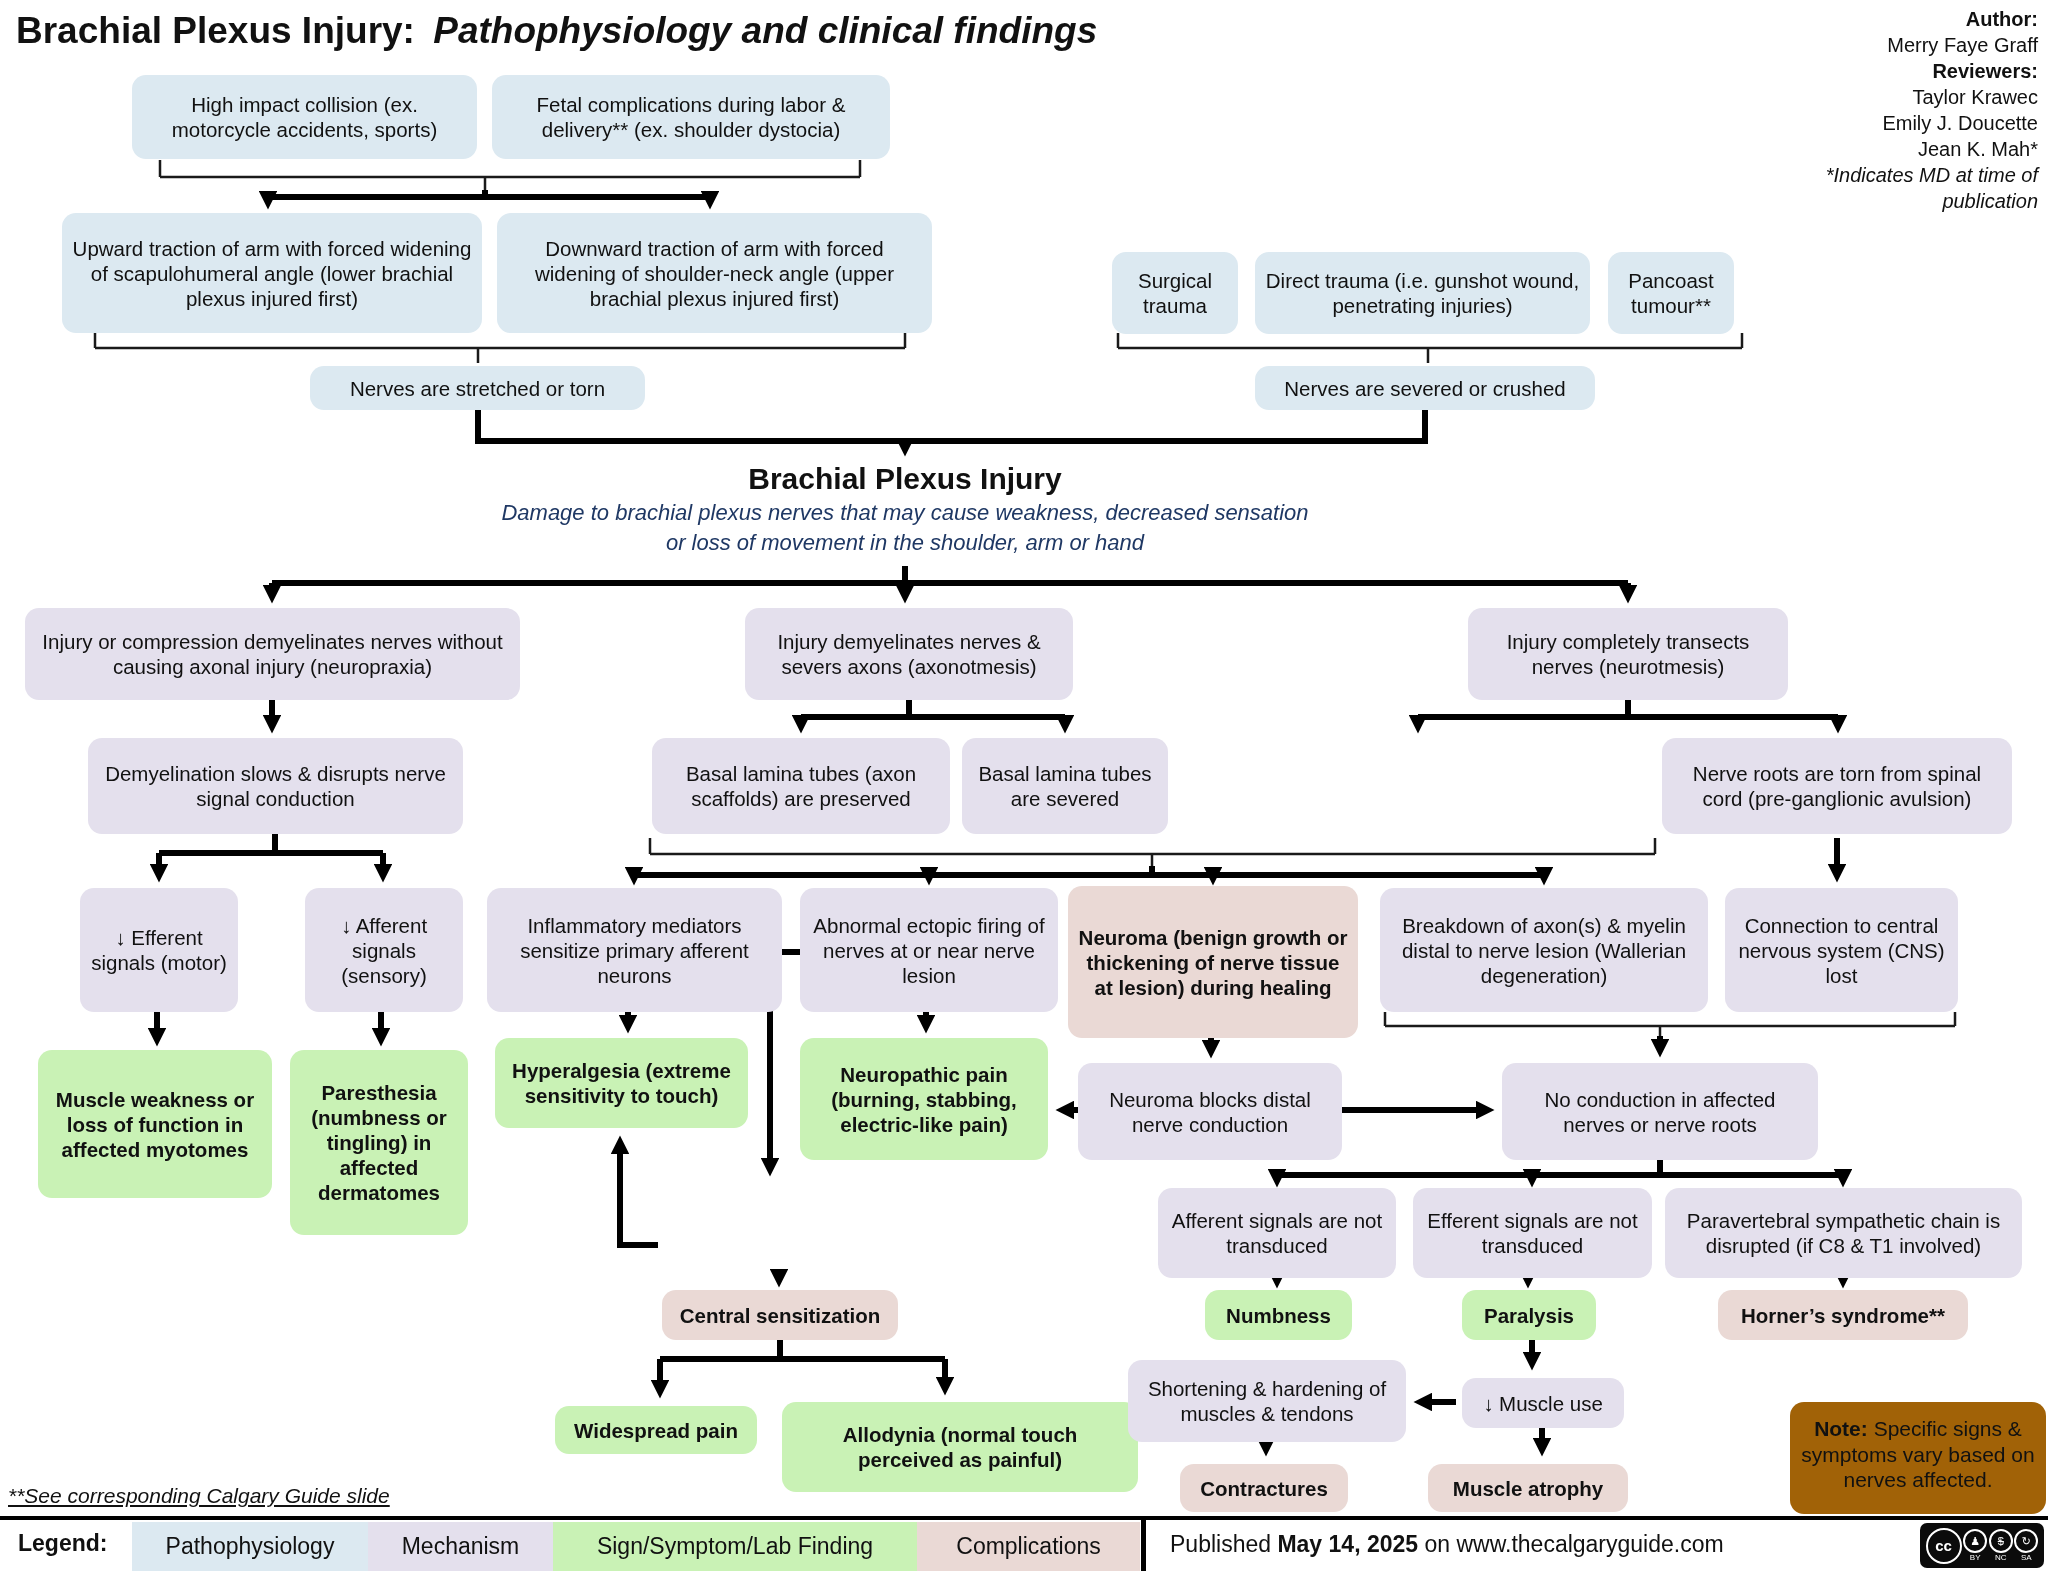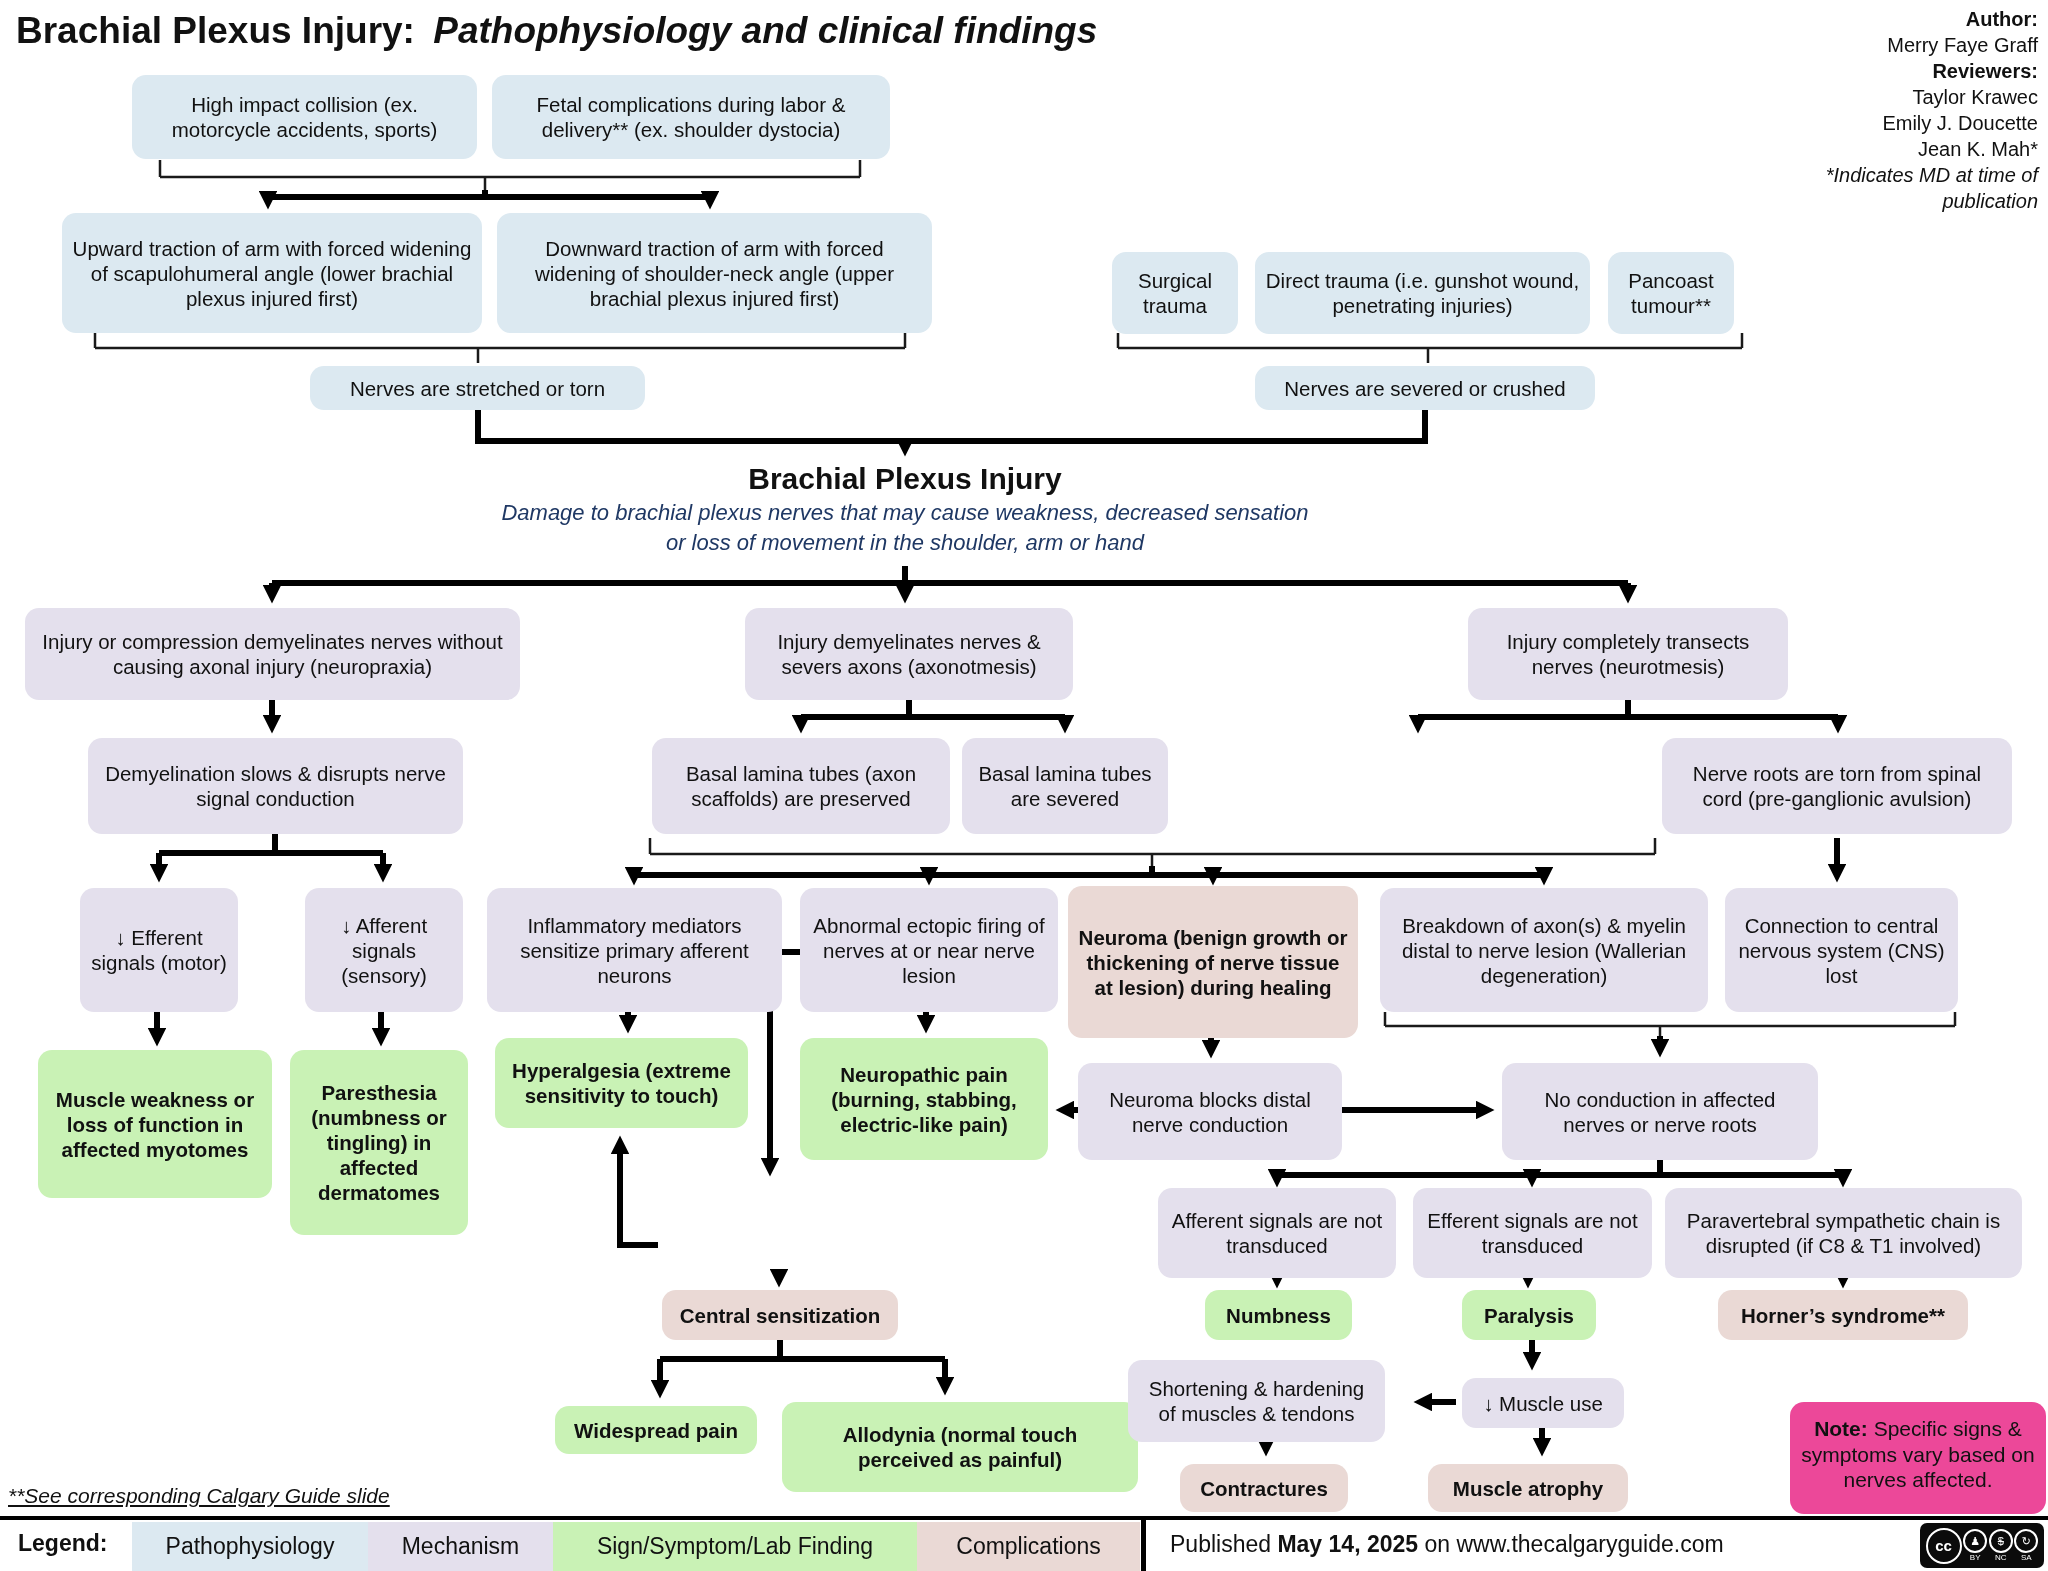--- a/index.html
+++ b/index.html
@@ -7,21 +7,21 @@
        font-family:"Liberation Sans","DejaVu Sans",sans-serif;color:#111;}
   #canvas{position:absolute;left:0;top:0;width:2048px;height:1571px;}
   svg.connectors{position:absolute;left:0;top:0;z-index:1;}
   .node{position:absolute;z-index:2;display:flex;align-items:center;justify-content:center;
         text-align:center;border-radius:14px;font-size:20.5px;line-height:1.22;
         padding:6px 10px;box-sizing:border-box;}
   .blue{background:#dce9f1;}
   .lav{background:#e4e0ed;}
   .green{background:#c9f2b5;font-weight:bold;}
   .pink{background:#ead9d5;font-weight:bold;}
-  .noteb{background:#ec4899;font-size:21px;display:block;text-align:center;padding-top:14px;}
+  .noteb{background:#a16207;font-size:21px;display:block;text-align:center;padding-top:14px;}
   .titlebar{position:absolute;left:16px;top:10px;z-index:3;font-size:37px;font-weight:bold;white-space:nowrap;}
   .titlebar .t2{font-style:italic;margin-left:8px;}
   .credits{position:absolute;right:10px;top:6px;width:230px;text-align:right;z-index:3;
            font-size:20px;line-height:1.3;}
   .credits .b{font-weight:bold;}
   .credits .i{font-style:italic;}
   .bpi-h{position:absolute;left:555px;top:462px;width:700px;text-align:center;
          font-size:30px;font-weight:bold;z-index:3;}
   .bpi-s{position:absolute;left:500px;top:498px;width:810px;text-align:center;
          font-size:22px;font-style:italic;color:#1f3864;z-index:3;line-height:1.35;}
@@ -177,21 +177,21 @@
   <div class="node lav" style="left:1413px;top:1188px;width:239px;height:90px">Efferent signals are not transduced</div>
   <div class="node lav" style="left:1665px;top:1188px;width:357px;height:90px">Paravertebral sympathetic chain is disrupted (if C8 &amp; T1 involved)</div>
 
   <div class="node pink" style="left:662px;top:1290px;width:236px;height:50px">Central sensitization</div>
   <div class="node green" style="left:1205px;top:1290px;width:147px;height:50px">Numbness</div>
   <div class="node green" style="left:1462px;top:1290px;width:134px;height:50px">Paralysis</div>
   <div class="node pink" style="left:1718px;top:1290px;width:250px;height:50px">Horner’s syndrome**</div>
 
   <div class="node green" style="left:555px;top:1406px;width:202px;height:48px">Widespread pain</div>
   <div class="node green" style="left:782px;top:1402px;width:356px;height:90px">Allodynia (normal touch perceived as painful)</div>
-  <div class="node lav" style="left:1128px;top:1360px;width:257px;height:82px">Shortening &amp; hardening of muscles &amp; tendons</div>
+  <div class="node lav" style="left:1128px;top:1360px;width:278px;height:82px">Shortening &amp; hardening of muscles &amp; tendons</div>
   <div class="node lav" style="left:1462px;top:1378px;width:162px;height:50px">↓ Muscle use</div>
   <div class="node pink" style="left:1180px;top:1464px;width:168px;height:48px">Contractures</div>
   <div class="node pink" style="left:1428px;top:1464px;width:200px;height:48px">Muscle atrophy</div>
 
   <div class="node noteb" style="left:1790px;top:1402px;width:256px;height:112px">
     <span style="font-weight:bold">Note:</span><span> Specific signs &amp; symptoms vary based on nerves affected.</span>
   </div>
 
   <div class="footnote">**See corresponding Calgary Guide slide</div>
 

